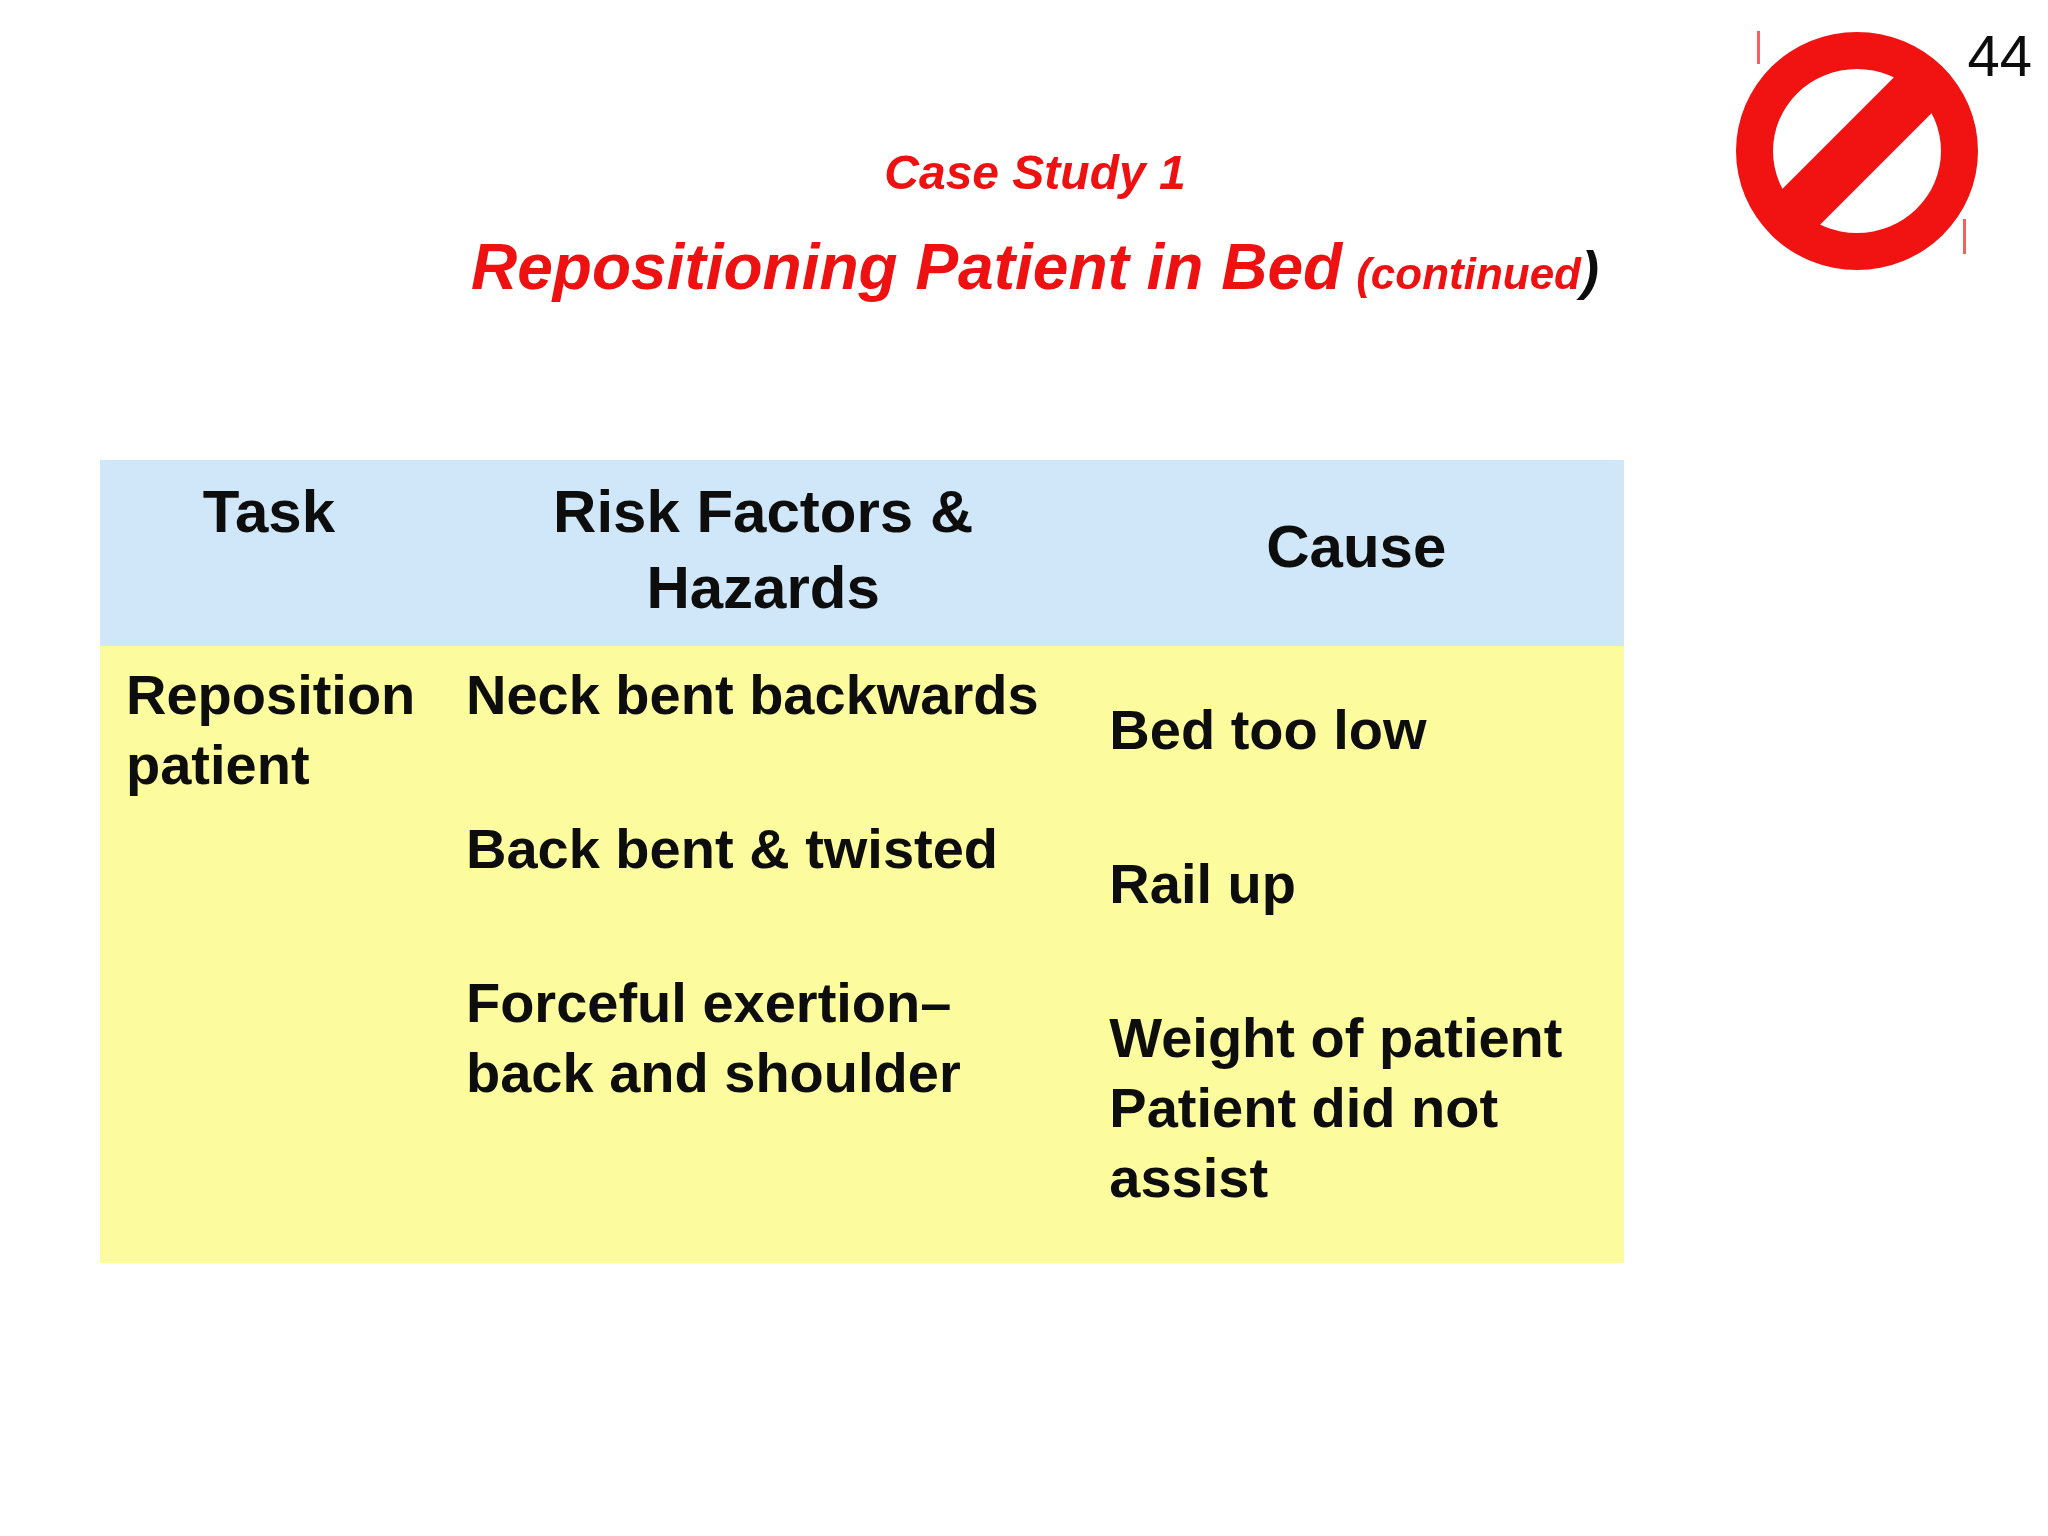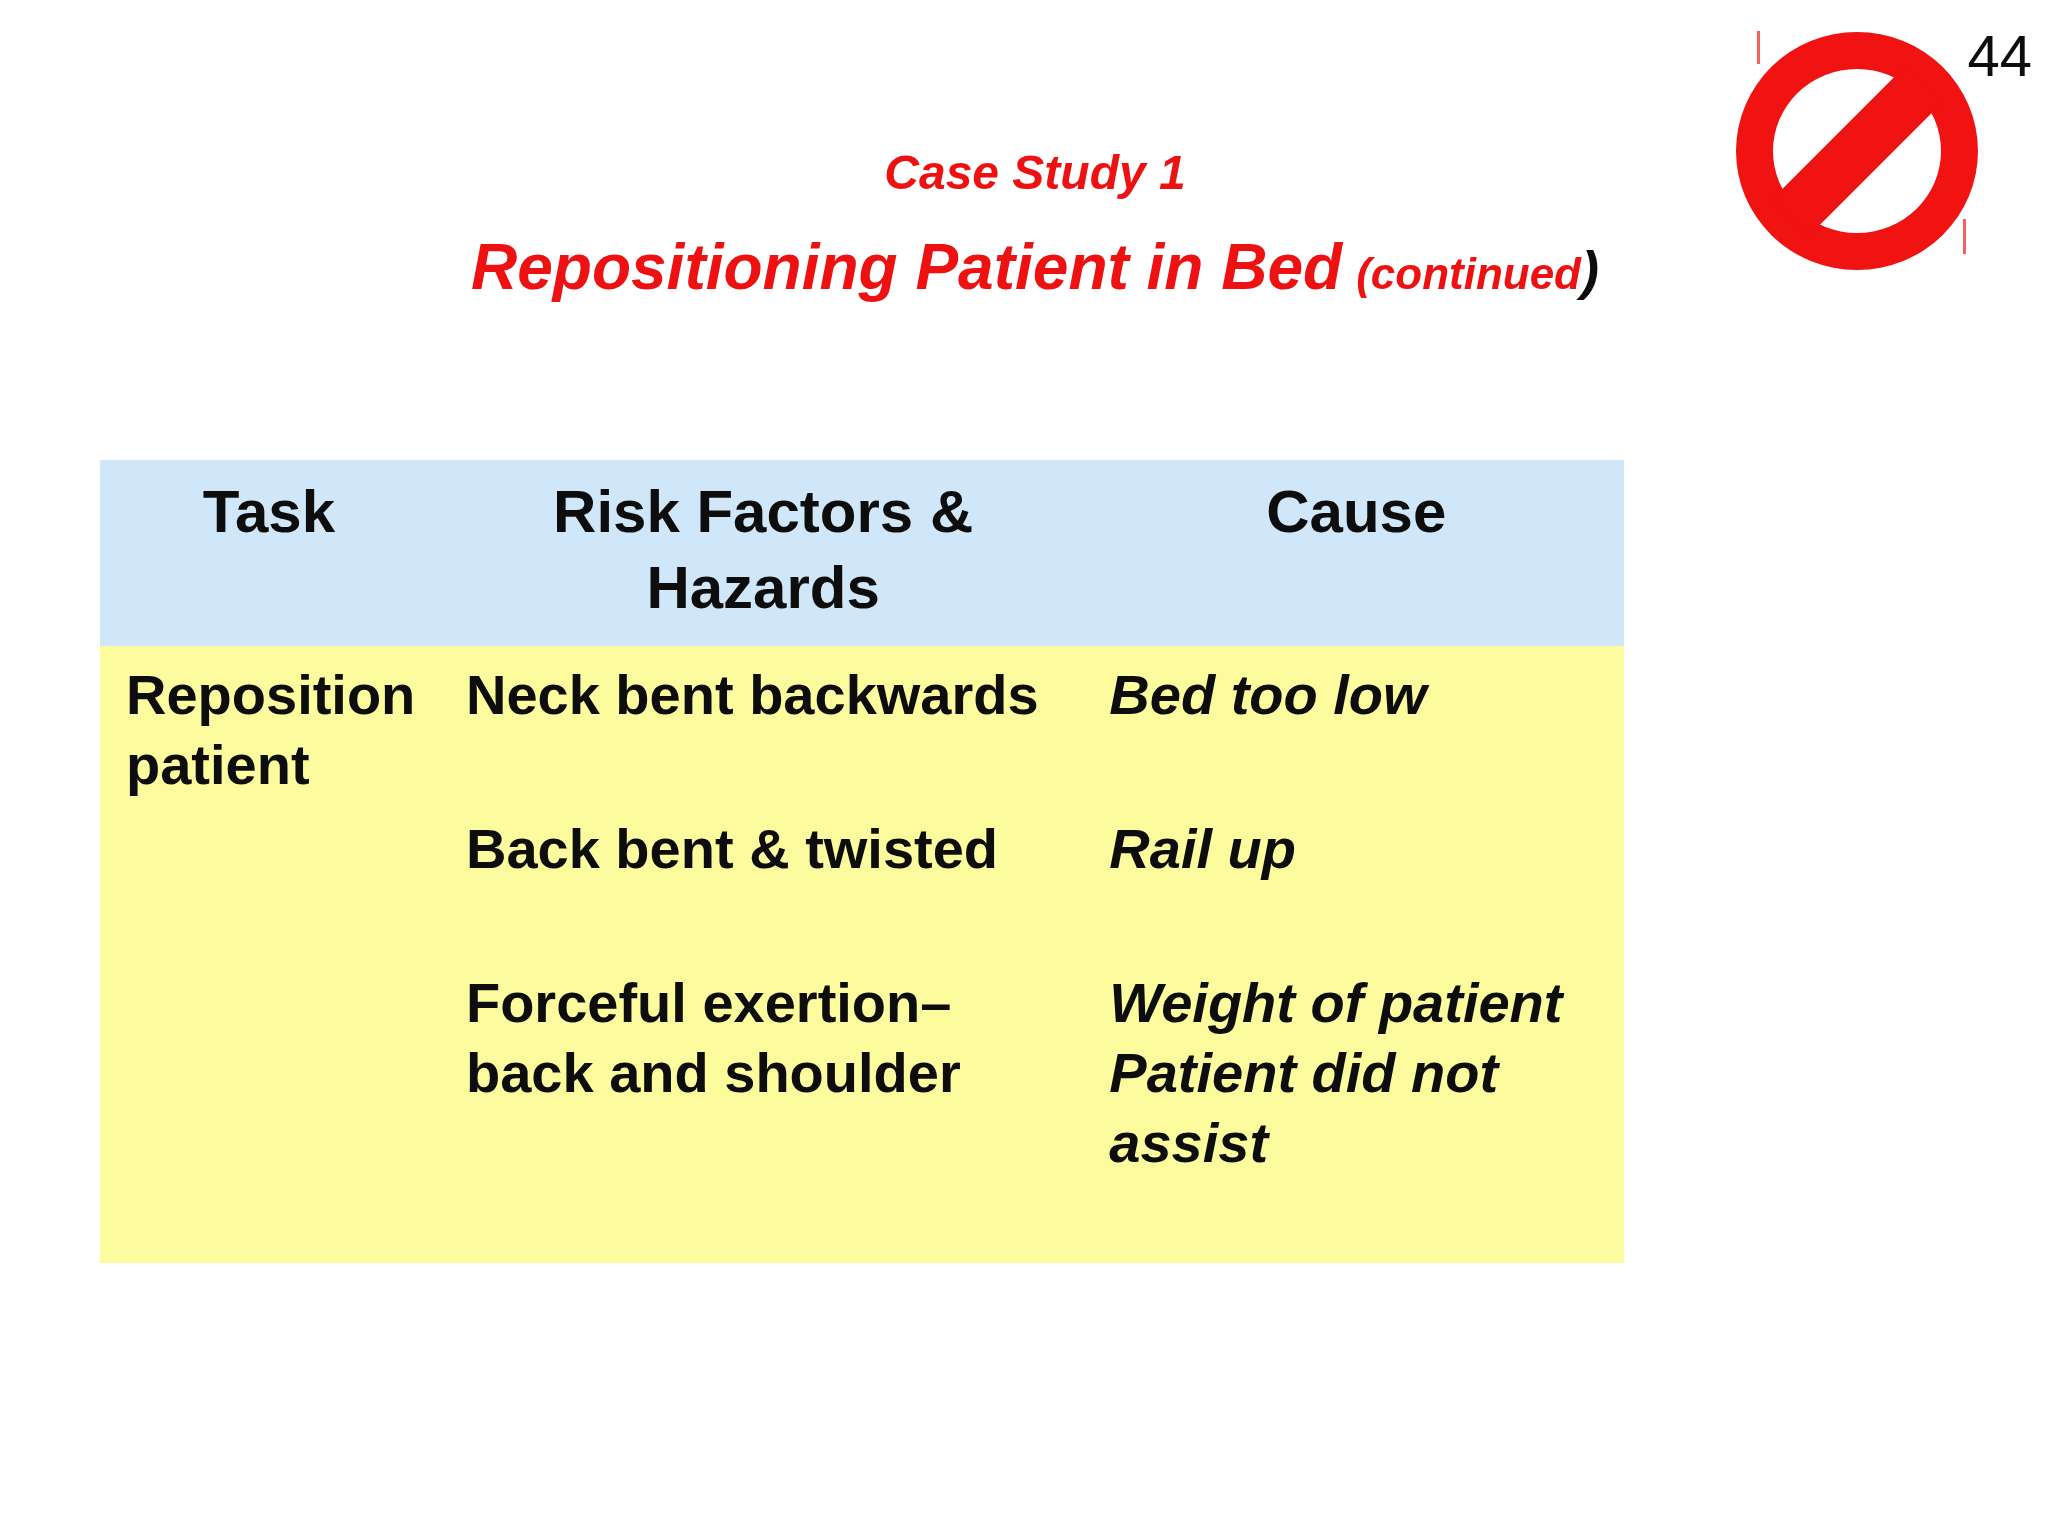--- a/index.html
+++ b/index.html
@@ -88,41 +88,41 @@
     height: 186px;
   }
   .tbody {
     display: flex;
     background: var(--body-yellow);
     min-height: 617px;
     align-items: stretch;
   }
   .col-task  { width: 410px; }
   .col-risk  { width: 790px; }
-  .col-cause { width: 650px; }
+  .col-cause { width: 650px; margin-top: 35px; }
   .th {
     font-size: 60px;
     font-weight: bold;
     line-height: 76px;
     text-align: center;
     padding-top: 14px;
   }
   .th-wrap {
     display: inline-block;
     max-width: 520px;
   }
   .td {
     font-size: 56px;
     font-weight: bold;
     line-height: 70px;
     padding-top: 14px;
   }
   .td.col-task  { padding-left: 26px; padding-right: 14px; }
   .td.col-risk  { padding-left: 28px; padding-right: 40px; }
-  .td.col-cause { padding-left: 22px; padding-right: 46px; font-style: italic; }
+  .td.col-cause { padding-left: 22px; padding-right: 46px; }
   .cell-par {
     margin: 0 0 84px 0;
     white-space: pre-line;
   }
   .cell-par:last-child { margin-bottom: 0; }
 </style>
 </head>
 <body>
 
 <div class="slide">

